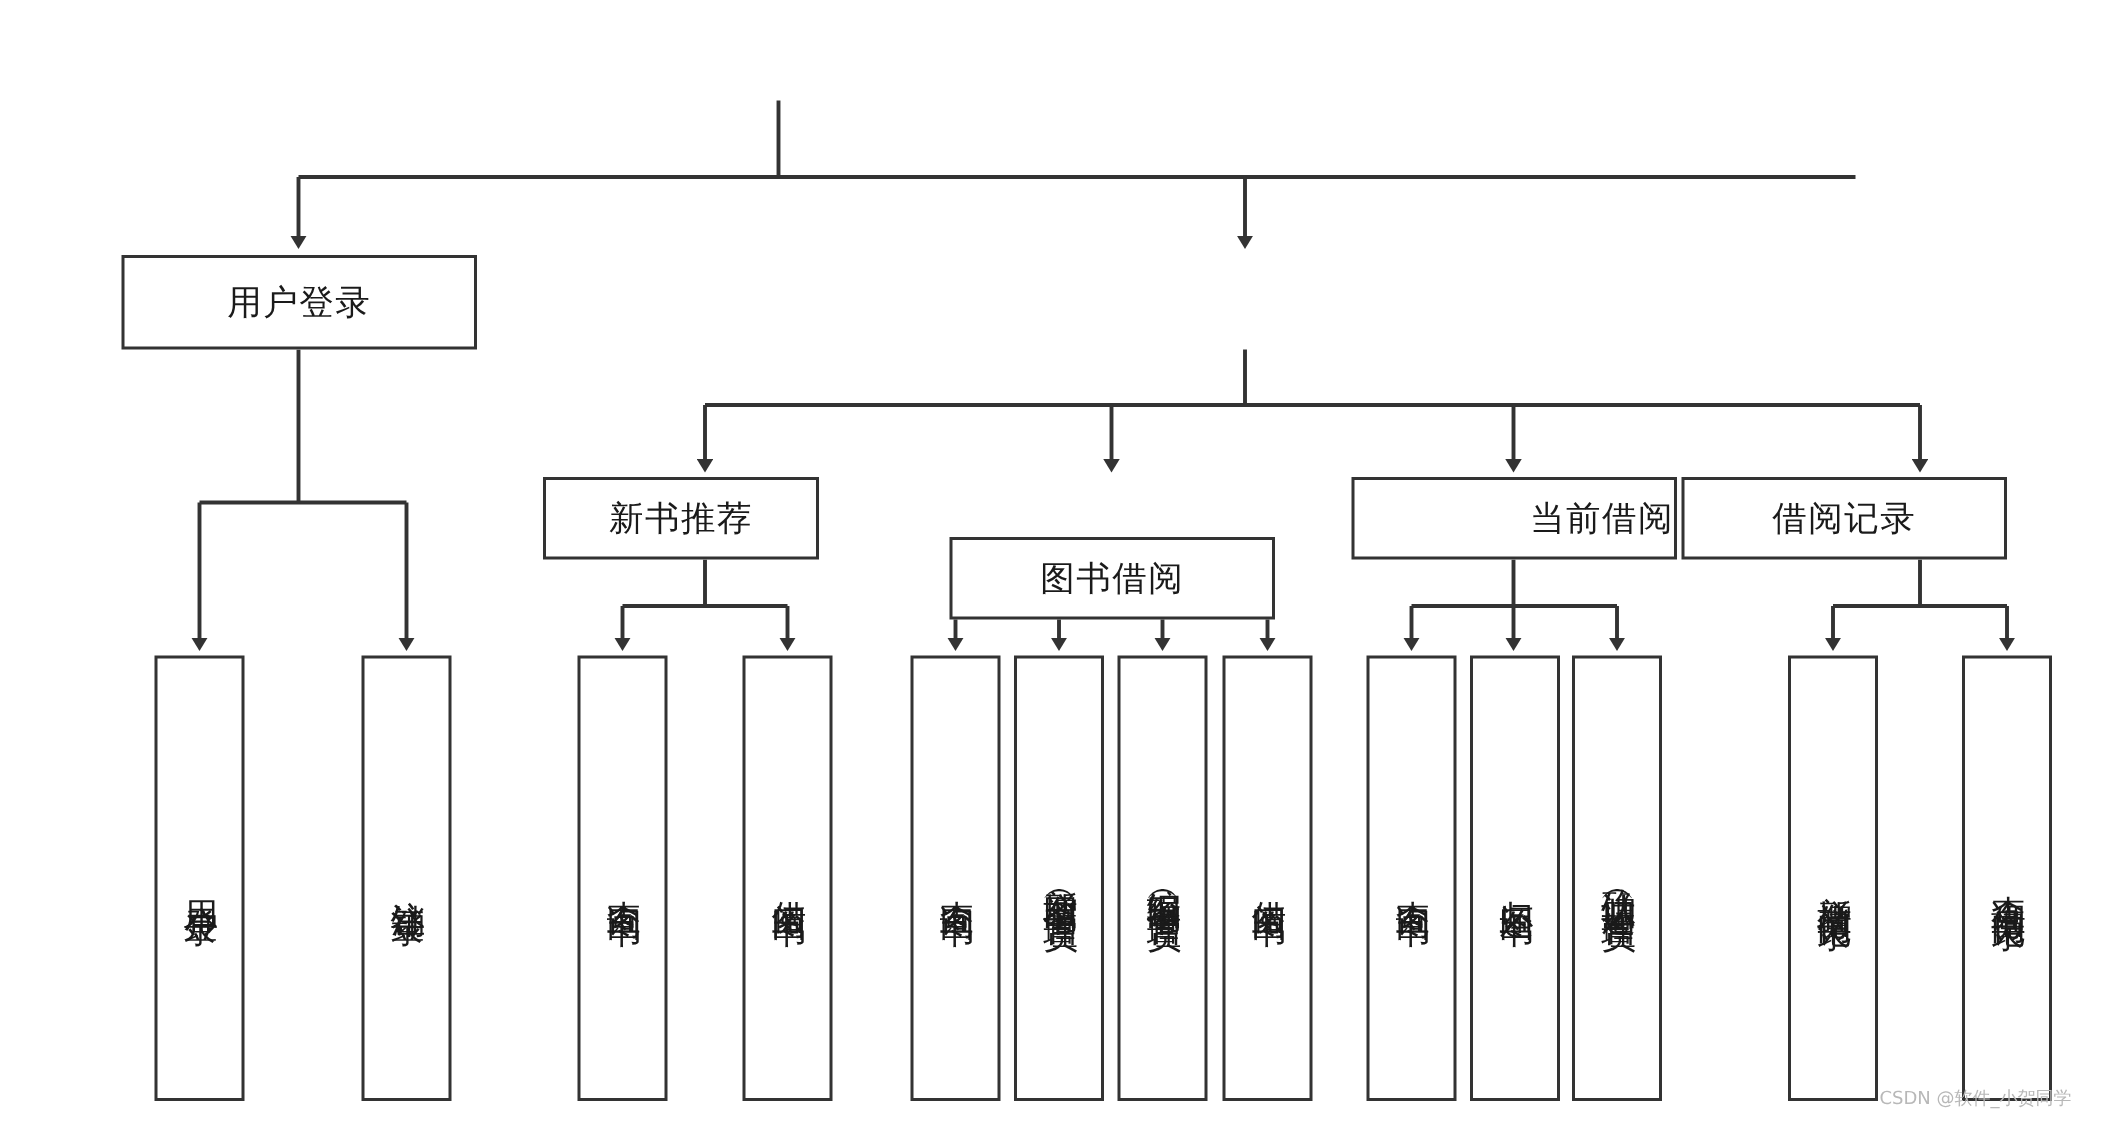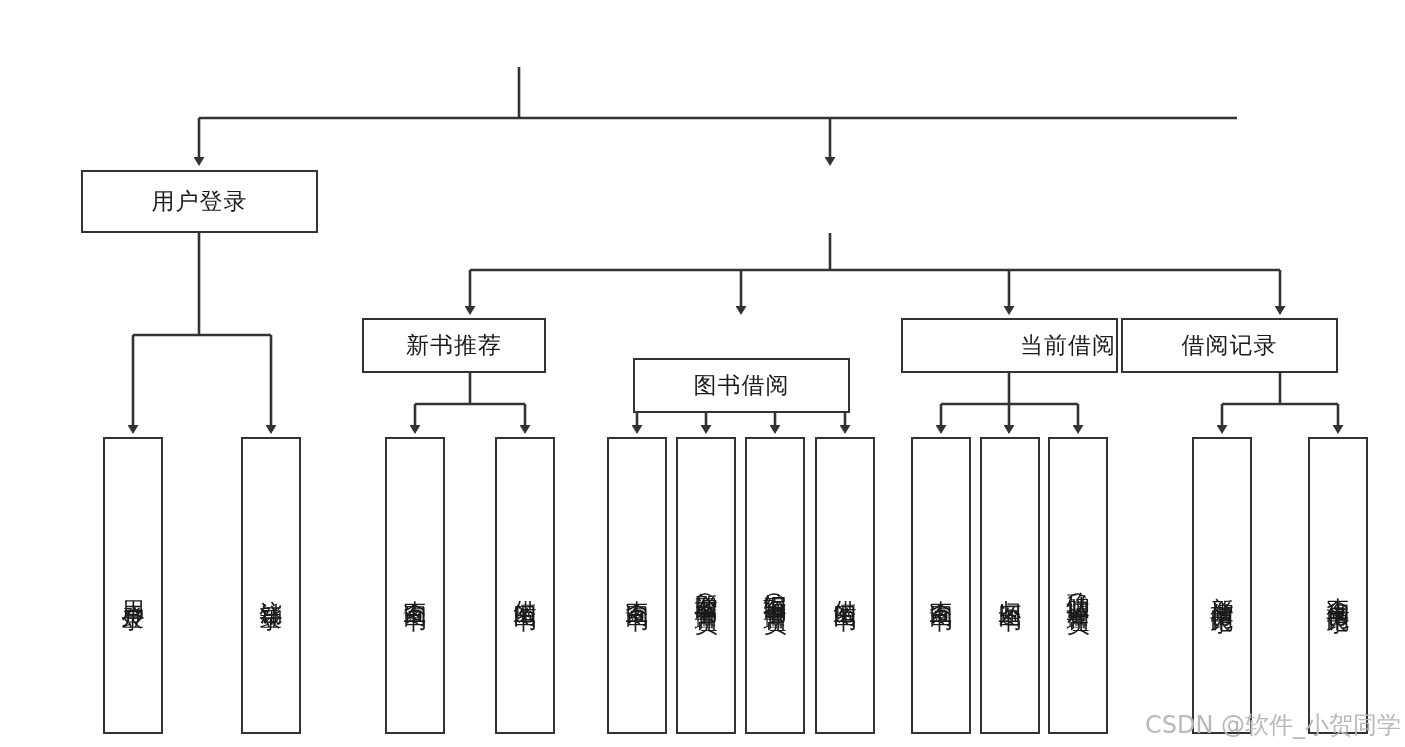--- a/index.html
+++ b/index.html
@@ -43,23 +43,23 @@
     writing-mode: vertical-rl;
     text-orientation: upright;
     font-size: 23px;
     letter-spacing: 3px;
     line-height: 1;
     white-space: nowrap;
     padding-top: 4px;
   }
   .watermark {
     position: absolute;
-    right: 4px;
+    right: 24px;
     bottom: 6px;
-    font-size: 24px;
+    font-size: 12px;
     color: #b8b8b8;
     white-space: nowrap;
     pointer-events: none;
   }
 </style>
 </head>
 <body>
 
 <div id="canvas">
 

